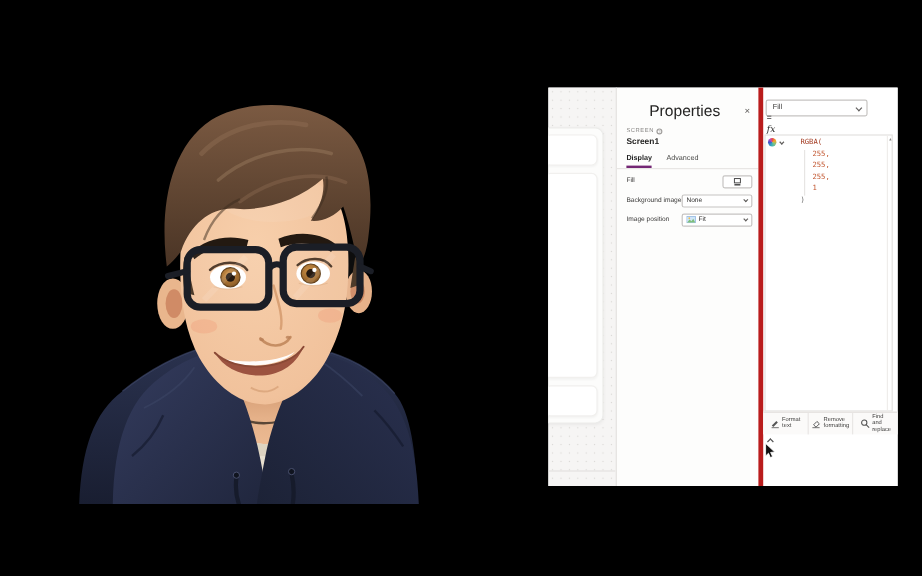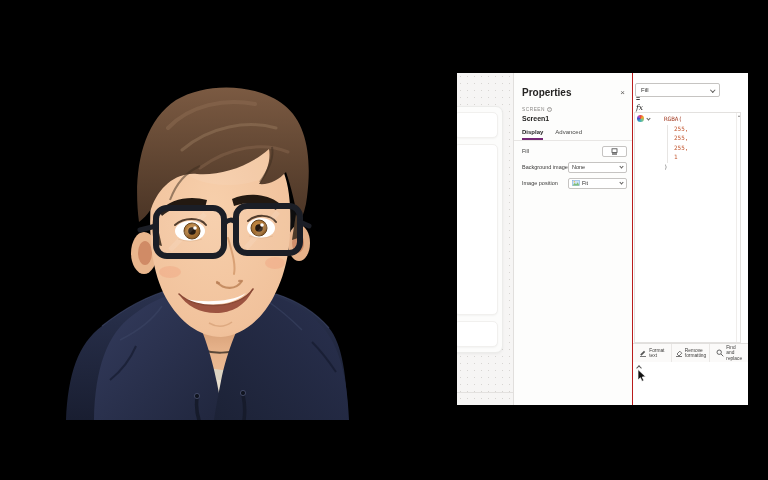--- a/index.html
+++ b/index.html
@@ -22,21 +22,21 @@
     box-shadow:0 1px 2px rgba(0,0,0,.04);}
   .card.c1{top:5px;height:26px;}
   .card.c2{top:37px;height:171px;}
   .card.c3{top:214px;height:26px;}
   .strip-divider{position:absolute;left:0;right:0;top:319px;height:1px;background:#e3e1df;}
 
   
   .props{position:relative;width:119px;height:100%;background:#fdfdfc;border-left:1px solid #e1dfdd;
     padding:15px 5px 0 8px;}
   .props-header{display:flex;align-items:center;justify-content:space-between;}
-  .props-title{font-size:10px;font-weight:bold;color:#252423;line-height:9px;}
+  .props-title{font-size:13px;font-weight:normal;color:#252423;line-height:9px;margin-left:19px;}
   .close-btn{font-size:8px;color:#605e5c;line-height:8px;padding-right:2px;cursor:default;}
   .type-row{display:flex;align-items:center;gap:2px;margin-top:10px;}
   .type-label{font-size:4.8px;letter-spacing:.5px;color:#8a8886;}
   .info-icon{width:5px;height:5px;border:1px solid #a19f9d;border-radius:50%;font-size:3.5px;
     line-height:4px;text-align:center;color:#a19f9d;}
   .info-icon::after{content:"?";}
   .el-name{margin-top:3px;font-size:7px;font-weight:600;color:#252423;}
   .tabs{display:flex;gap:12px;margin-top:7px;position:relative;z-index:1;}
   .tab{font-size:6px;color:#4a4a48;padding-bottom:3px;}
   .tab.active{font-weight:600;color:#242424;border-bottom:2px solid var(--accent,#742774);}
@@ -45,21 +45,21 @@
   .flabel{font-size:5.5px;color:#3b3a39;}
   .color-btn{width:25px;height:11px;border:1px solid #c6c4c2;border-radius:2px;background:#fff;
     display:flex;align-items:center;justify-content:center;}
   .dd{width:59px;height:11px;border:1px solid #c6c4c2;border-radius:2px;background:#fff;
     display:flex;align-items:center;font-size:5.5px;color:#323130;padding:0 3px;gap:2px;}
   .chev{width:3px;height:3px;border-right:1px solid #605e5c;border-bottom:1px solid #605e5c;
     transform:rotate(45deg);flex:0 0 auto;margin-top:-1px;}
   .dd .chev{margin-left:auto;}
 
   
-  .formula{position:relative;width:116px;height:100%;background:#fff;border-left:1px solid #b91c1c;}
+  .formula{position:relative;width:116px;height:100%;background:#fff;border-left:4px solid #b91c1c;}
   .prop-dd{position:absolute;left:2px;top:10px;width:85px;height:14px;border:1px solid #c6c4c2;
     border-radius:2px;background:#fff;display:flex;align-items:center;padding:0 5px;font-size:6px;color:#323130;}
   .prop-dd .chev{margin-left:auto;width:3.5px;height:3.5px;}
   .eq{position:absolute;left:3px;top:22px;font-size:7px;font-weight:bold;color:#3a3a3a;}
   .fx{position:absolute;left:3px;top:30px;font-size:7.5px;font-style:italic;
     font-family:"DejaVu Serif",serif;color:#252423;}
   .editor{position:absolute;left:1px;top:39px;width:107px;height:231px;border:1px solid #e3e1df;
     background:#fff;font-family:"DejaVu Sans Mono",monospace;font-size:6px;line-height:9.5px;}
   .code-icons{position:absolute;left:2px;top:2px;display:flex;align-items:center;gap:3px;}
   .color-wheel{width:7px;height:7px;border-radius:50%;

